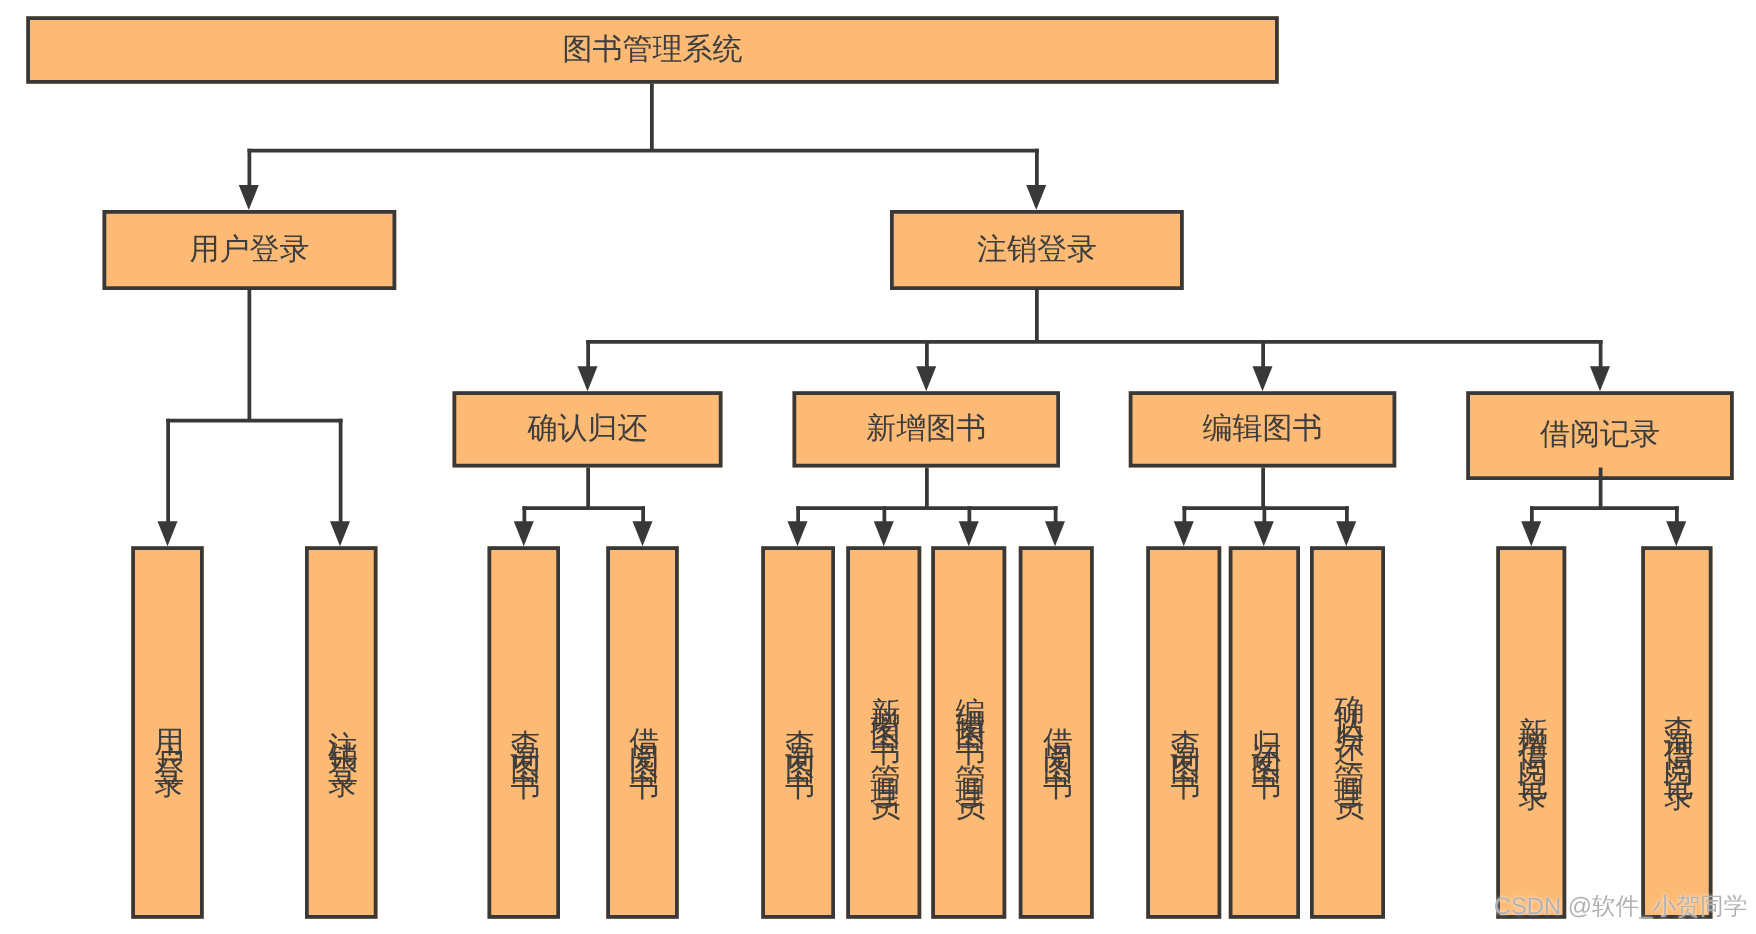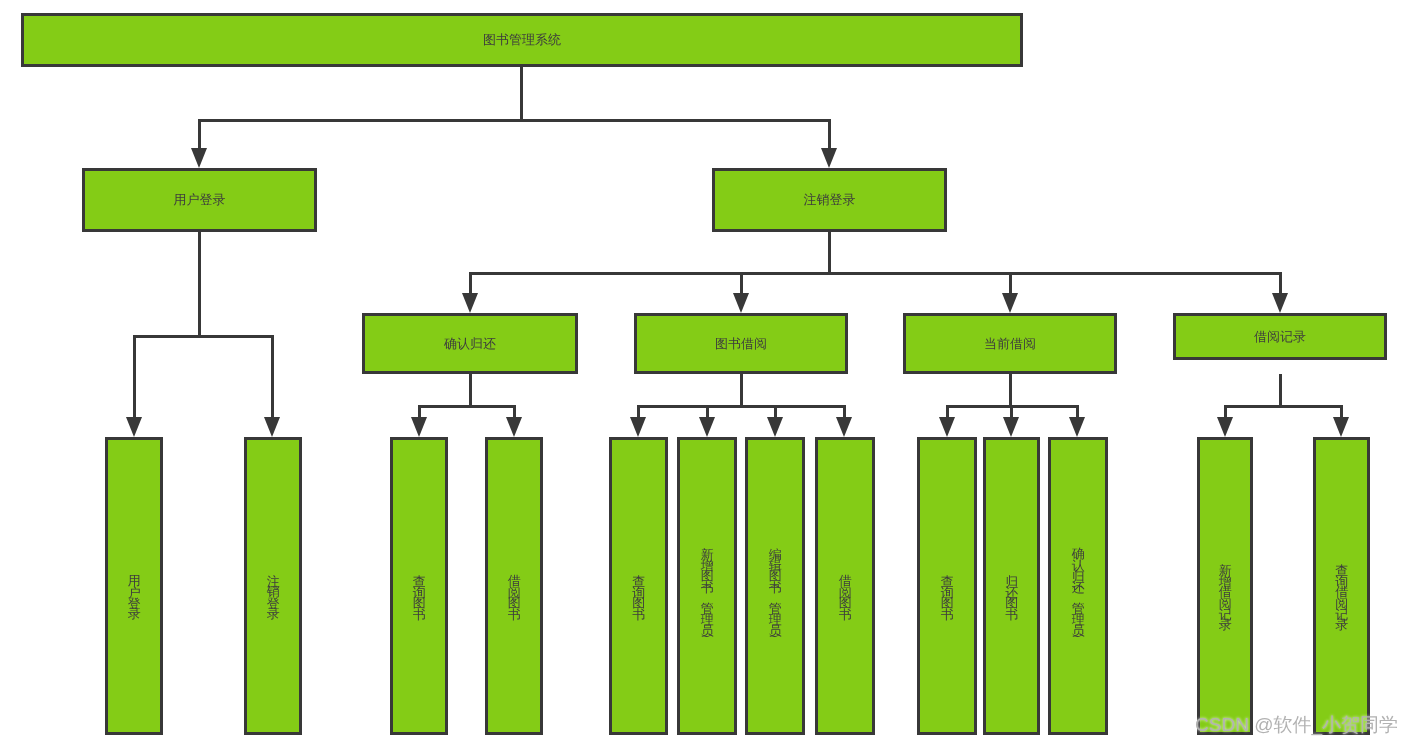--- a/index.html
+++ b/index.html
@@ -3,23 +3,23 @@
 <meta charset="utf-8">
 <style>
   html,body{margin:0;padding:0;}
   body{
     width:1405px;height:747px;position:relative;background:#ffffff;
     font-family:"Liberation Sans","DejaVu Sans",sans-serif;
     overflow:hidden;
   }
   .node{
     position:absolute;box-sizing:border-box;
-    border:3px solid #383838;background:#84cc16;color:#3d3d3d;
+    border:3px solid #383838;background:#fdba74;color:#3d3d3d;
     display:flex;align-items:center;justify-content:center;
-    font-size:13px;line-height:1.2;text-align:center;
+    font-size:24px;line-height:1.2;text-align:center;
   }
   .v{
     writing-mode:vertical-rl;text-orientation:mixed;
     letter-spacing:11px;
   }
   .hline,.vline{position:absolute;background:#383838;}
   .hline{height:3px;}
   .vline{width:3px;}
   .arrow{
     position:absolute;width:0;height:0;
@@ -34,23 +34,23 @@
 </style>
 </head>
 <body>
 
 <div class="node" style="left:21px;top:13px;width:1002px;height:54px">图书管理系统</div>
 
 <div class="node" style="left:82px;top:168px;width:235px;height:64px">用户登录</div>
 <div class="node" style="left:712px;top:168px;width:235px;height:64px">注销登录</div>
 
 <div class="node" style="left:362px;top:313px;width:216px;height:61px">确认归还</div>
-<div class="node" style="left:634px;top:313px;width:214px;height:61px">图书借阅</div>
-<div class="node" style="left:903px;top:313px;width:214px;height:61px">当前借阅</div>
-<div class="node" style="left:1173px;top:313px;width:214px;height:47px">借阅记录</div>
+<div class="node" style="left:634px;top:313px;width:214px;height:61px">新增图书</div>
+<div class="node" style="left:903px;top:313px;width:214px;height:61px">编辑图书</div>
+<div class="node" style="left:1173px;top:313px;width:214px;height:71px">借阅记录</div>
 
 <div class="node v" style="left:105px;top:437px;width:58px;height:298px">用户登录</div>
 <div class="node v" style="left:244px;top:437px;width:58px;height:298px">注销登录</div>
 
 <div class="node v" style="left:390px;top:437px;width:58px;height:298px">查询图书</div>
 <div class="node v" style="left:485px;top:437px;width:58px;height:298px">借阅图书</div>
 
 <div class="node v" style="left:609px;top:437px;width:59px;height:298px">查询图书</div>
 <div class="node v" style="left:677px;top:437px;width:60px;height:298px">新增图书（管理员）</div>
 <div class="node v" style="left:745px;top:437px;width:60px;height:298px">编辑图书（管理员）</div>

